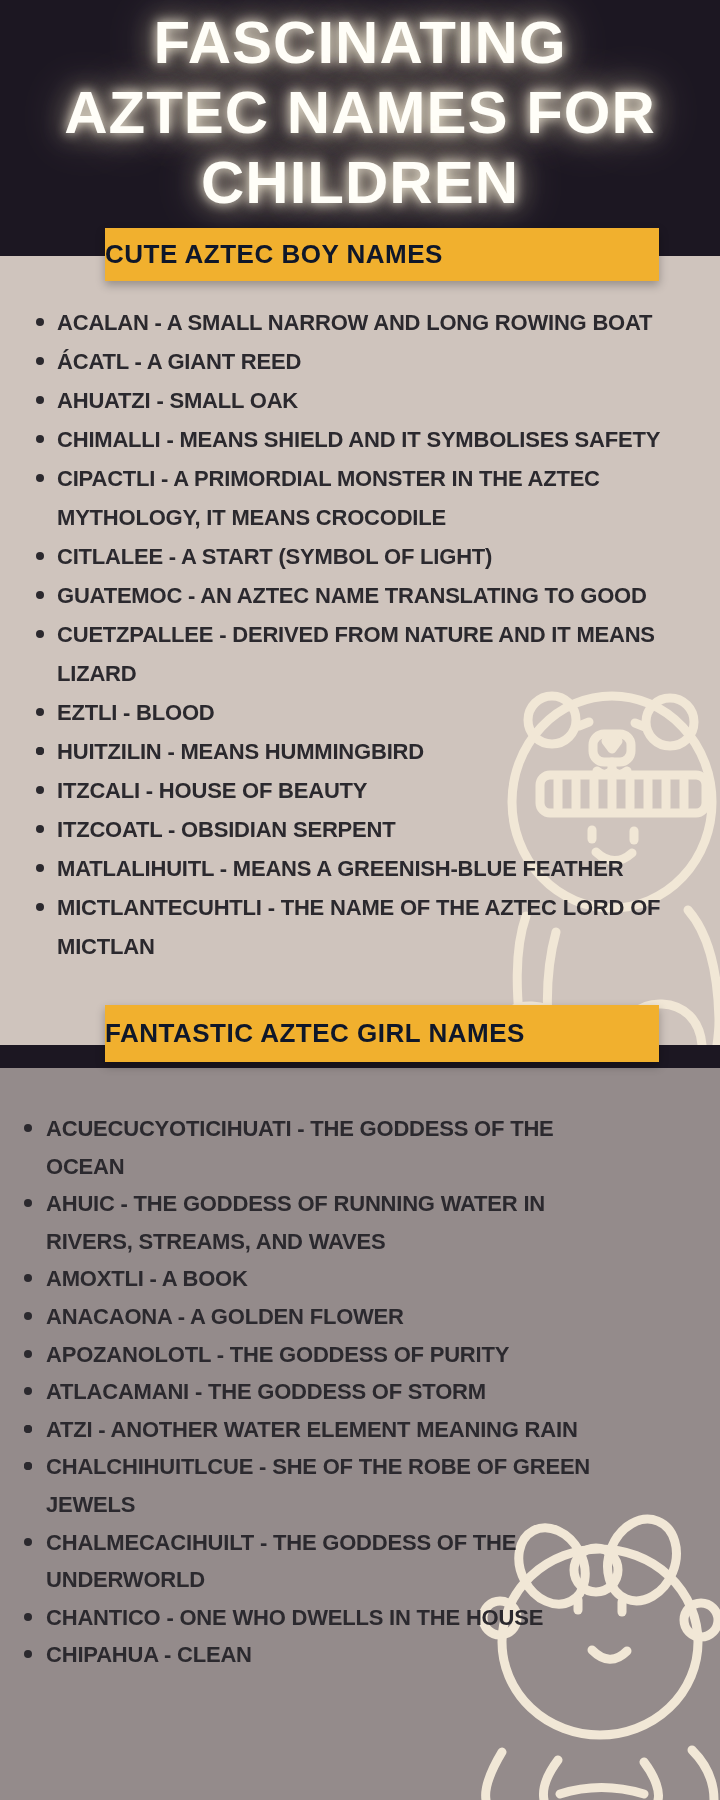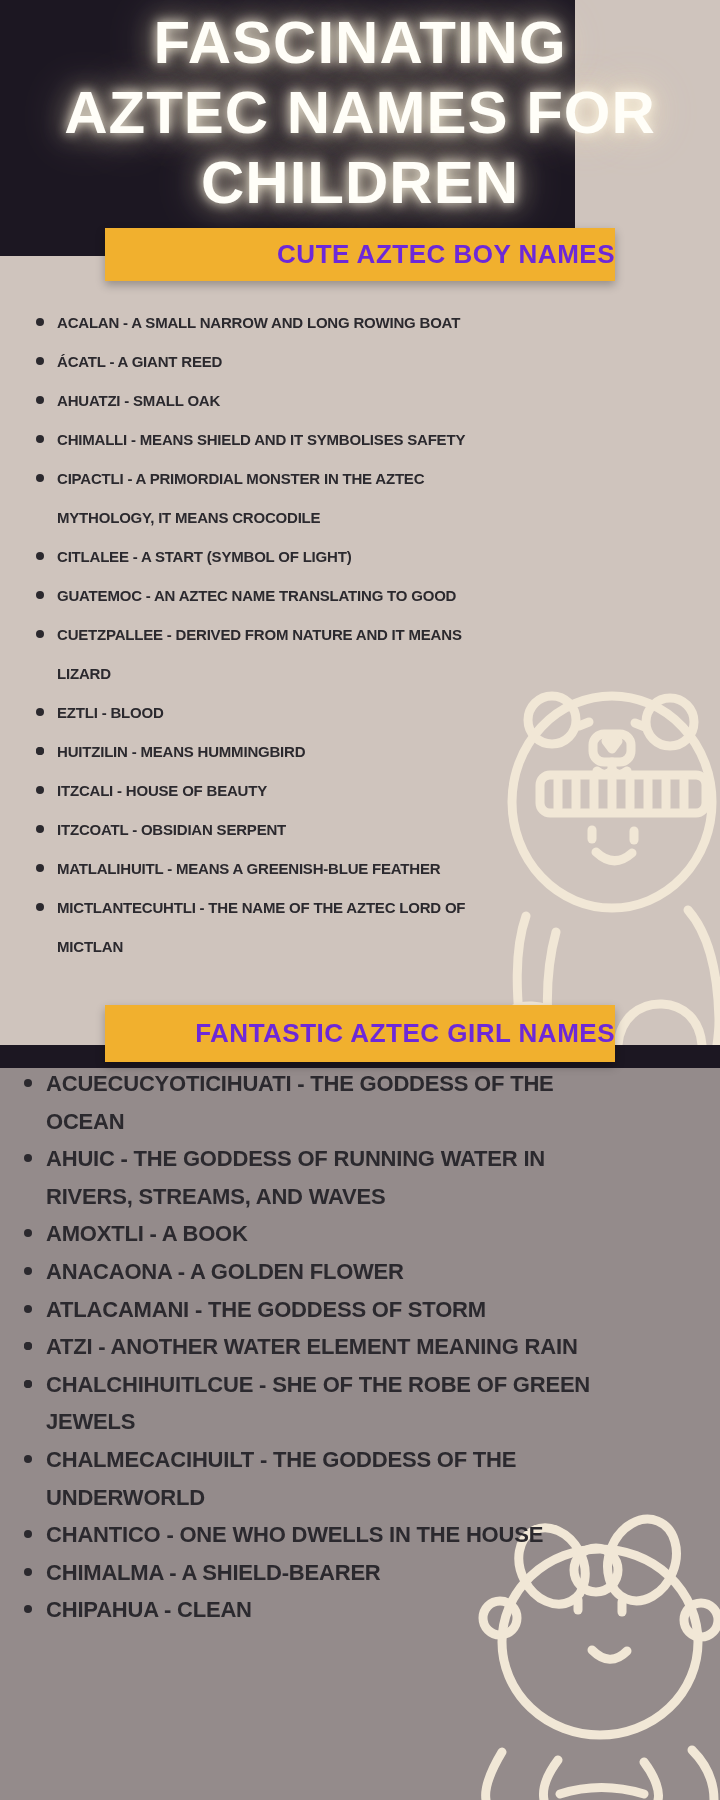--- a/index.html
+++ b/index.html
@@ -1,43 +1,43 @@
 <!DOCTYPE html>
 <html><head>
 <meta charset="utf-8">
 <style>
   html,body{margin:0;padding:0;}
   body{font-family:"Liberation Sans", sans-serif;}
   .poster{position:relative;width:720px;height:1800px;overflow:hidden;background:#CFC4BD;}
 
   
-  .header{position:absolute;left:0;top:0;width:575px;height:256px;background:#1C1722;}
+  .header{position:absolute;left:0;top:0;width:720px;height:256px;background:#1C1722;}
   .title{position:absolute;left:0;top:8px;width:720px;text-align:center;
          font-weight:bold;font-size:60px;line-height:70px;letter-spacing:1px;color:#FFFEF8;
          text-shadow:0 0 12px rgba(255,248,228,.95),0 0 28px rgba(255,240,205,.75),0 0 55px rgba(255,235,195,.45);}
   .title span{display:block;}
 
   
   .boys-section{position:absolute;left:0;top:256px;width:720px;height:789px;background:#CFC4BD;}
   .divider-strip{position:absolute;left:0;top:1045px;width:720px;height:23px;background:#1C1722;}
   .girls-section{position:absolute;left:0;top:1068px;width:720px;height:732px;background:#948B8B;}
 
   
-  .banner{position:absolute;left:105px;width:510px;background:#F1B02E;color:#6d28d9;
-          font-weight:bold;text-align:right;font-size:26px;letter-spacing:.5px;
+  .banner{position:absolute;left:105px;width:554px;background:#F1B02E;color:#0f172a;
+          font-weight:bold;text-align:left;font-size:26px;letter-spacing:.5px;
           box-shadow:0 4px 9px rgba(0,0,0,.28);z-index:6;}
   .banner-boys{top:228px;height:53px;line-height:53px;}
   .banner-girls{top:1005px;height:57px;line-height:57px;}
 
   
   .name-list{position:absolute;margin:0;padding:0;list-style:none;z-index:4;}
   .list-boys{left:36px;top:303px;width:660px;}
-  .list-girls{left:24px;top:1065px;width:660px;}
+  .list-girls{left:24px;top:1110px;width:660px;}
   .name-item{position:relative;margin:0;color:#2B292E;font-weight:bold;}
-  .list-boys .name-item{padding-left:21px;font-size:15px;line-height:39px;letter-spacing:-0.2px;}
+  .list-boys .name-item{padding-left:21px;font-size:22px;line-height:39px;letter-spacing:-0.2px;}
   .list-girls .name-item{padding-left:22px;font-size:22px;line-height:37.6px;letter-spacing:-0.2px;}
   .dot{position:absolute;left:0;width:8px;height:8px;border-radius:50%;background:#2B292E;}
   .list-boys .dot{top:15px;}
   .list-girls .dot{top:14px;}
   .item-text{white-space:pre;display:inline-block;}
 
   
   .illo{position:absolute;z-index:1;}
   .illo-boy{left:430px;top:620px;}
   .illo-girl{left:420px;top:1500px;}
@@ -126,26 +126,26 @@
       <li class="name-item"><span class="dot"></span><span class="item-text">MICTLANTECUHTLI - THE NAME OF THE AZTEC LORD OF
 MICTLAN</span></li>
     </ul>
   <ul class="name-list list-girls">
       <li class="name-item"><span class="dot"></span><span class="item-text">ACUECUCYOTICIHUATI - THE GODDESS OF THE
 OCEAN</span></li>
       <li class="name-item"><span class="dot"></span><span class="item-text">AHUIC - THE GODDESS OF RUNNING WATER IN
 RIVERS, STREAMS, AND WAVES</span></li>
       <li class="name-item"><span class="dot"></span><span class="item-text">AMOXTLI - A BOOK</span></li>
       <li class="name-item"><span class="dot"></span><span class="item-text">ANACAONA - A GOLDEN FLOWER</span></li>
+      <li class="name-item"><span class="dot"></span><span class="item-text">APOZANOLOTL - THE GODDESS OF PURITY</span></li>
       <li class="name-item"><span class="dot"></span><span class="item-text">ATLACAMANI - THE GODDESS OF STORM</span></li>
       <li class="name-item"><span class="dot"></span></li>
       <li class="name-item"><span class="dot"></span><span class="item-text">ATZI - ANOTHER WATER ELEMENT MEANING RAIN</span></li>
       <li class="name-item"><span class="dot"></span></li>
       <li class="name-item"><span class="dot"></span><span class="item-text">CHALCHIHUITLCUE - SHE OF THE ROBE OF GREEN
 JEWELS</span></li>
       <li class="name-item"><span class="dot"></span><span class="item-text">CHALMECACIHUILT - THE GODDESS OF THE
 UNDERWORLD</span></li>
       <li class="name-item"><span class="dot"></span><span class="item-text">CHANTICO - ONE WHO DWELLS IN THE HOUSE</span></li>
-      <li class="name-item"><span class="dot"></span><span class="item-text">CHIMALMA - A SHIELD-BEARER</span></li>
       <li class="name-item"><span class="dot"></span><span class="item-text">CHIPAHUA - CLEAN</span></li>
     </ul>
 
 </div>
 
 </body></html>

